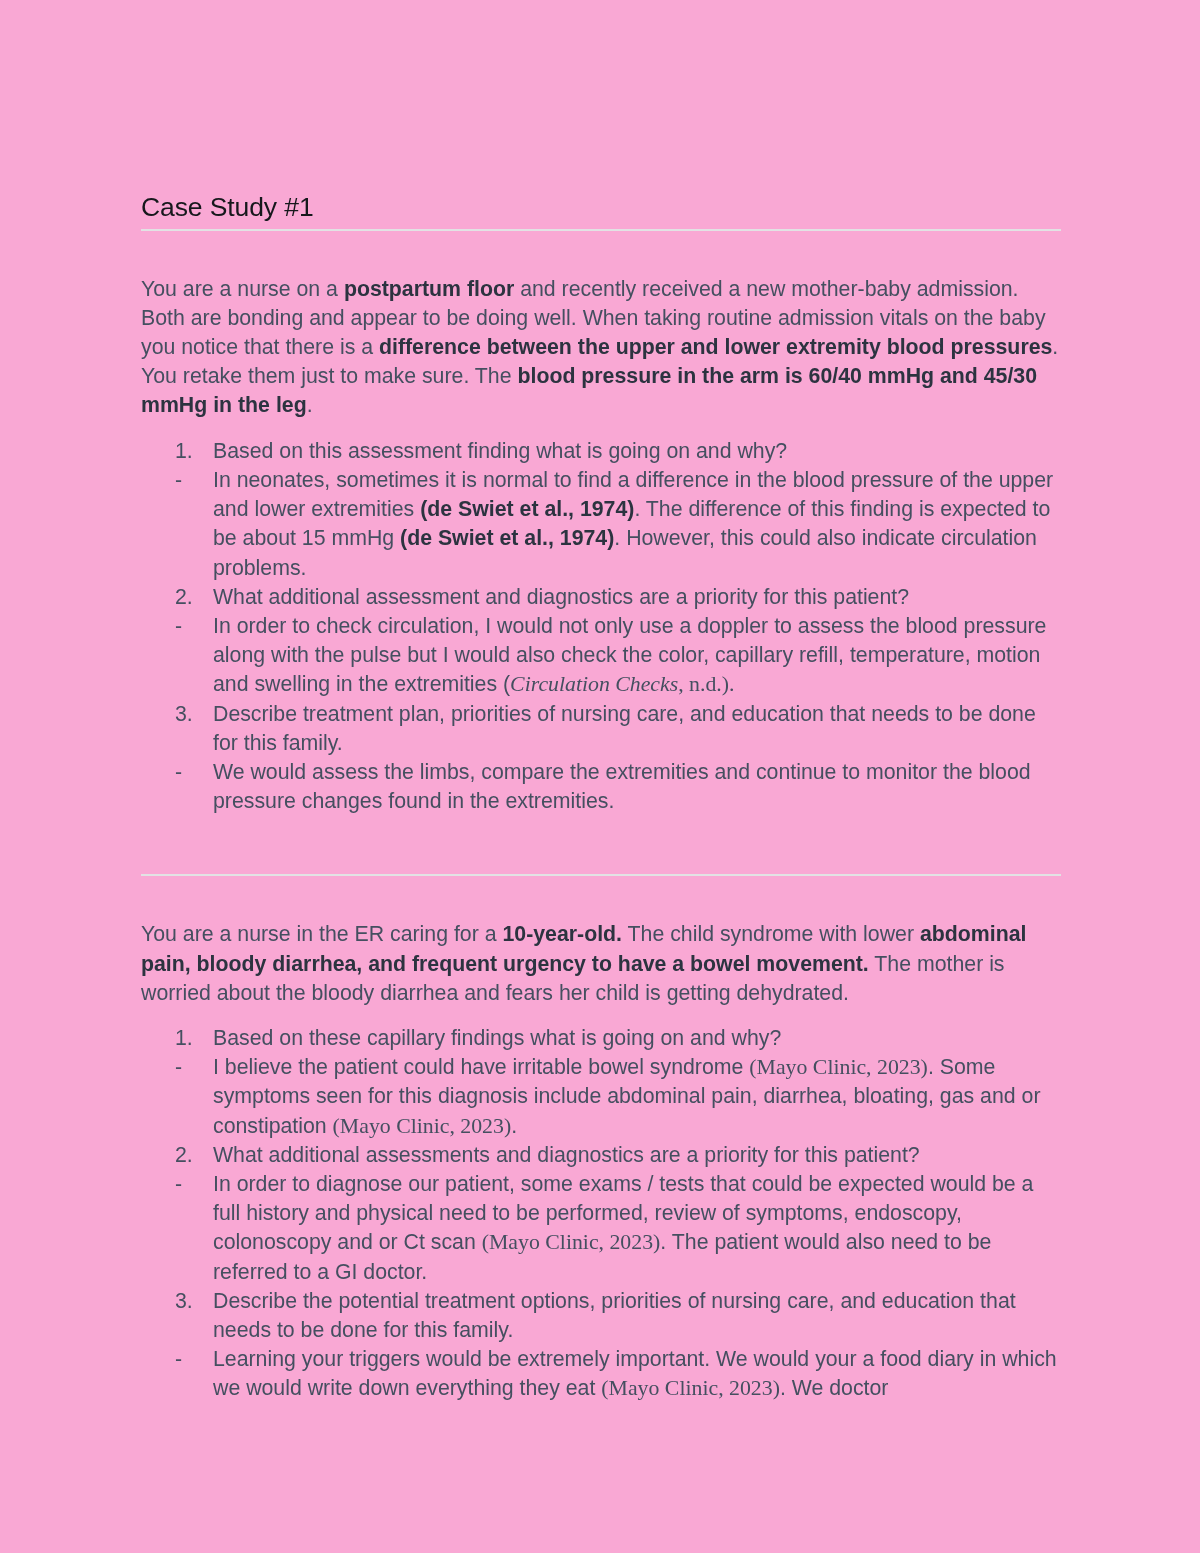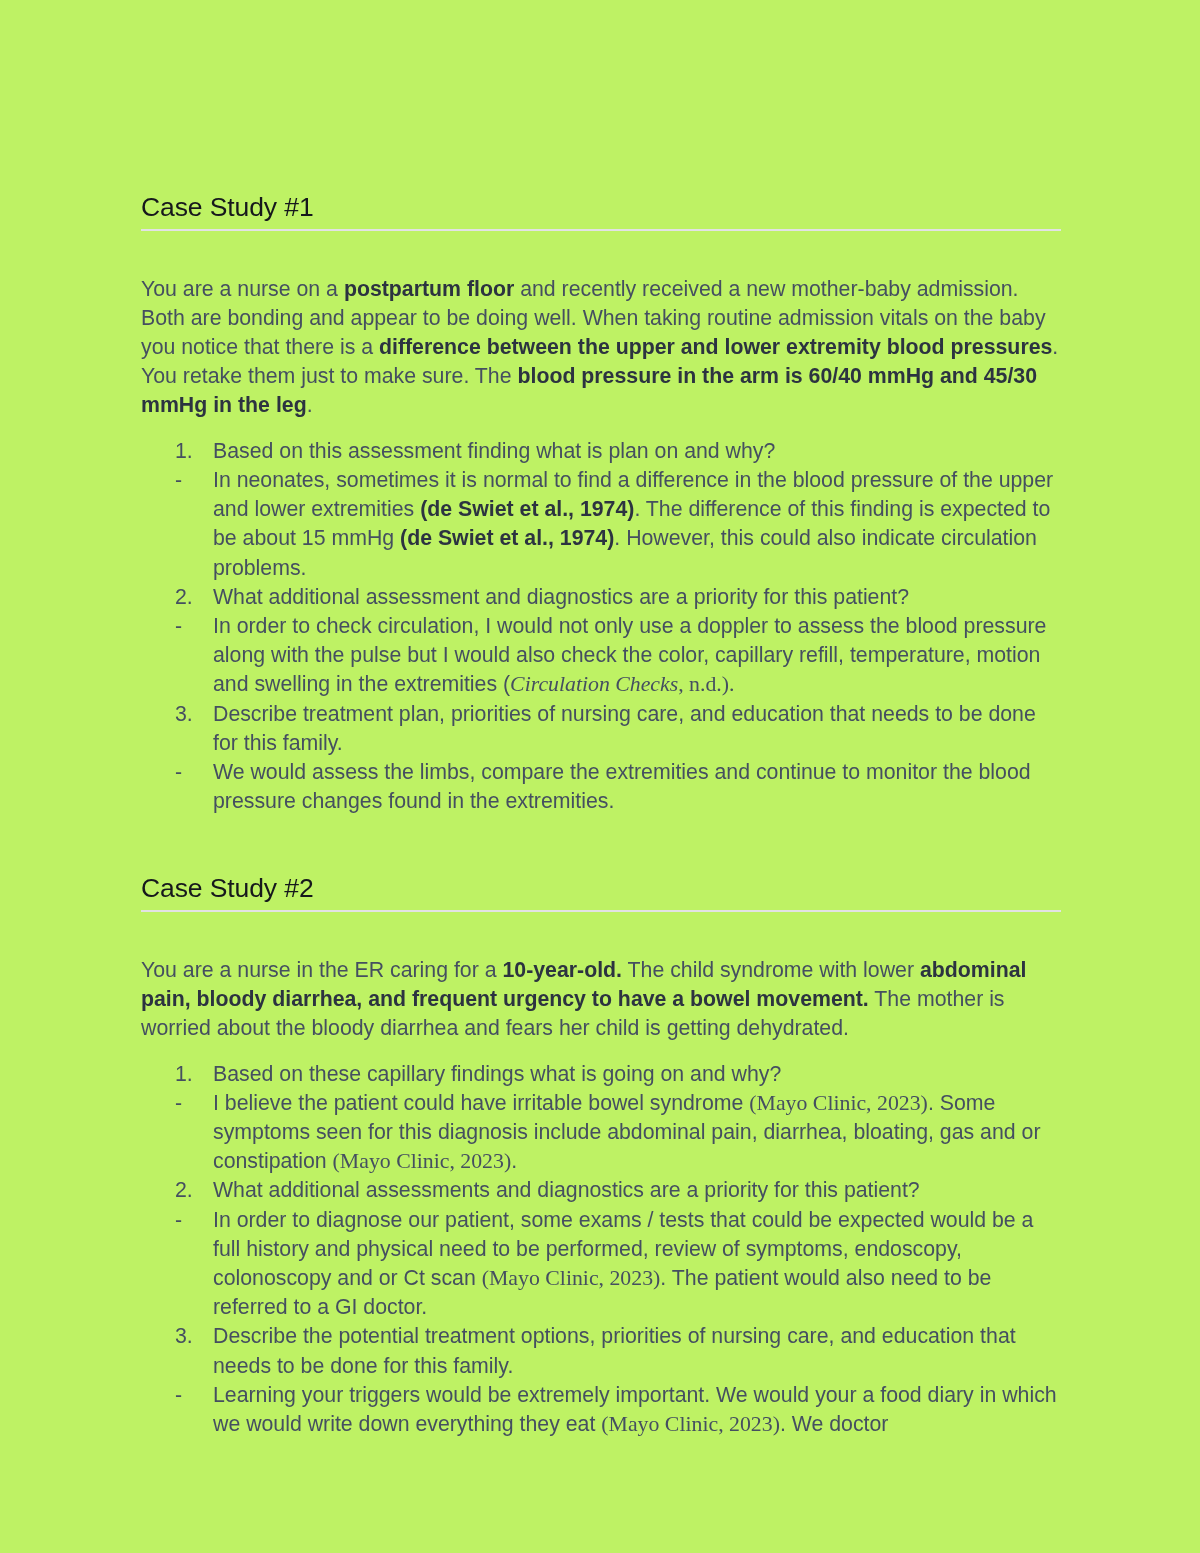--- a/index.html
+++ b/index.html
@@ -10,21 +10,21 @@
   }
 
   body {
     font-family: "Liberation Sans", sans-serif;
   }
 
   .page {
     position: relative;
     width: 1200px;
     height: 1553px;
-    background: #bef264;
+    background: #f9a8d4;
     overflow: hidden;
     box-sizing: border-box;
   }
 
   .content {
     position: absolute;
     left: 141px;
     top: 193px;
     width: 920px;
   }
@@ -128,21 +128,21 @@
 
     <div>
       <h1 class="section-heading">Case Study #1</h1>
       <div class="heading-rule"></div>
 
       <p class="body-para intro-1"><span>You are a nurse on a </span><b class="b">postpartum floor</b><span> and recently received a new mother-baby admission. Both are bonding and appear to be doing well. When taking routine admission vitals on the baby you notice that there is a </span><b class="b">difference between the upper and lower extremity blood pressures</b><span>. You retake them just to make sure. The </span><b class="b">blood pressure in the arm is 60/40 mmHg and 45/30 mmHg in the leg</b><span>.</span></p>
 
       <ul class="qa-list">
         <li class="qa-item">
           <span class="qa-marker">1.</span>
-          <span class="qa-text">Based on this assessment finding what is plan on and why?</span>
+          <span class="qa-text">Based on this assessment finding what is going on and why?</span>
         </li>
         <li class="qa-item dash">
           <span class="qa-marker">-</span>
           <span class="qa-text"><span>In neonates, sometimes it is normal to find a difference in the blood pressure of the upper and lower extremities </span><b class="b">(de Swiet et al., 1974)</b><span>. The difference of this finding is expected to be about 15 mmHg </span><b class="b">(de Swiet et al., 1974)</b><span>. However, this could also indicate circulation problems.</span></span>
         </li>
         <li class="qa-item">
           <span class="qa-marker">2.</span>
           <span class="qa-text">What additional assessment and diagnostics are a priority for this patient?</span>
         </li>
         <li class="qa-item dash">
@@ -156,21 +156,20 @@
         <li class="qa-item dash">
           <span class="qa-marker">-</span>
           <span class="qa-text">We would assess the limbs, compare the extremities and continue to monitor the blood pressure changes found in the extremities.</span>
         </li>
       </ul>
     </div>
 
     <div class="sep-gap"></div>
 
     <div>
-      <h1 class="section-heading">Case Study #2</h1>
       <div class="heading-rule"></div>
 
       <p class="body-para intro-2"><span>You are a nurse in the ER caring for a </span><b class="b">10-year-old.</b><span> The child syndrome with lower </span><b class="b">abdominal pain, bloody diarrhea, and frequent urgency to have a bowel movement.</b><span> The mother is worried about the bloody diarrhea and fears her child is getting dehydrated.</span></p>
 
       <ul class="qa-list">
         <li class="qa-item">
           <span class="qa-marker">1.</span>
           <span class="qa-text">Based on these capillary findings what is going on and why?</span>
         </li>
         <li class="qa-item dash">

